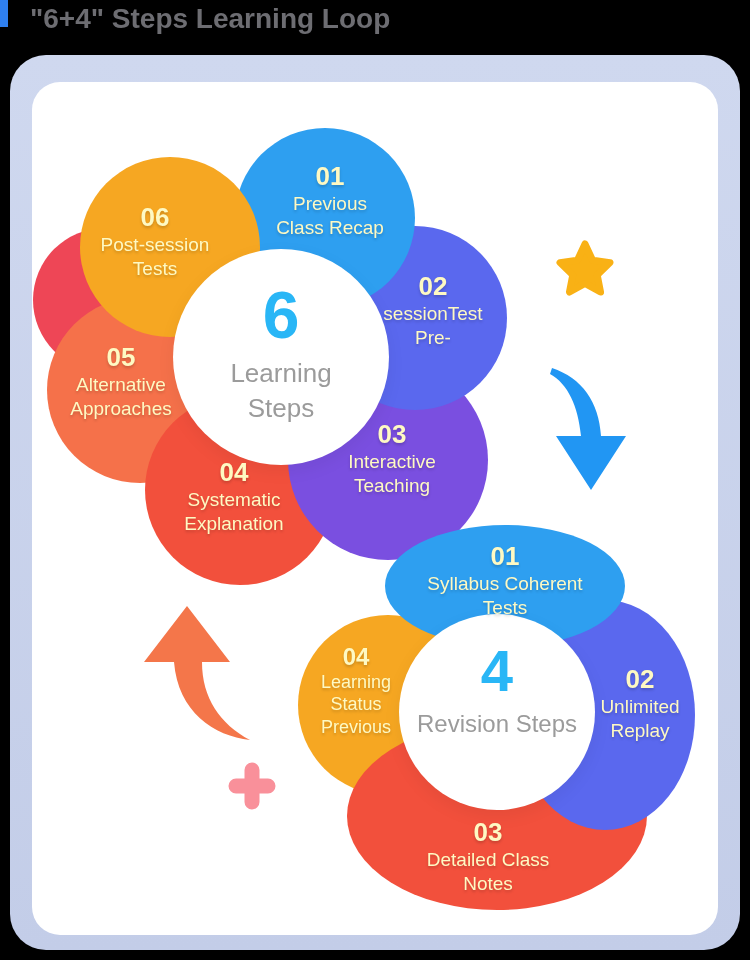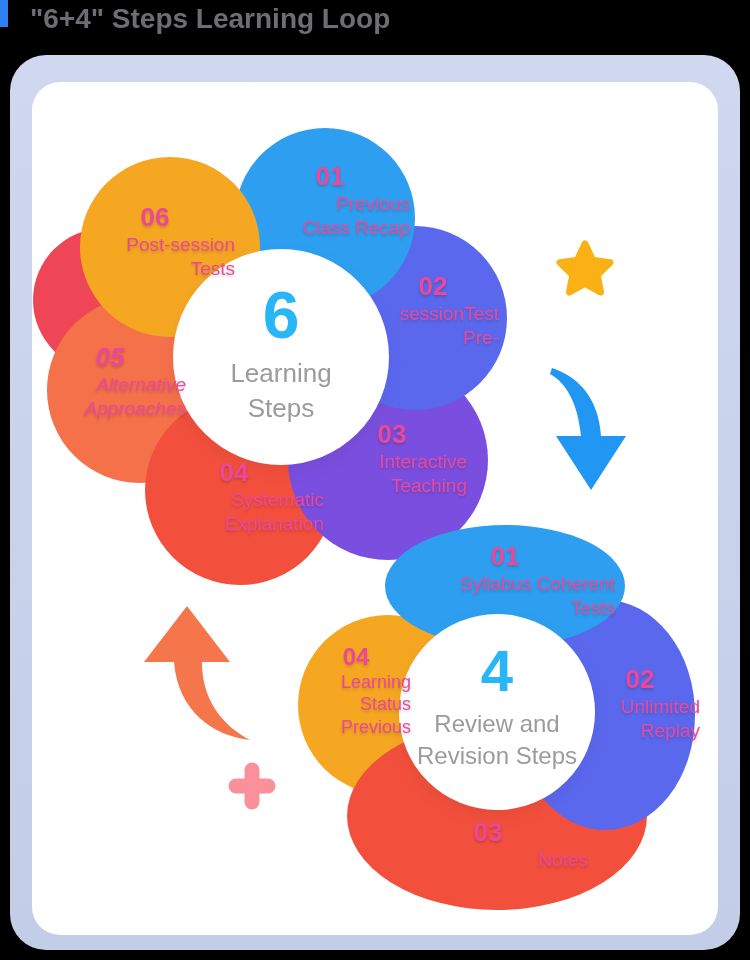--- a/index.html
+++ b/index.html
@@ -9,23 +9,23 @@
   .title-marker{position:absolute;left:0;top:8;width:8px;height:27px;background:#2f80f0;}
   .page-title{position:absolute;left:30px;top:3px;font-size:28px;font-weight:bold;color:#6d6d72;}
   
   .panel{position:absolute;left:10px;top:55px;width:730px;height:895px;border-radius:36px;
          background:linear-gradient(180deg,#cfd8ef 0%,#c3cde8 100%);}
   .card{position:absolute;left:32px;top:82px;width:686px;height:853px;border-radius:28px;background:#ffffff;}
   
   .blob{position:absolute;border-radius:50%;}
   .donut-center{position:absolute;border-radius:50%;background:#fff;box-shadow:0 6px 18px rgba(0,0,0,0.06);}
   
-  .seg-label{position:absolute;text-align:center;color:#ec4899;text-shadow:0 2px 3px rgba(0,0,0,0.18);}
+  .seg-label{position:absolute;text-align:center;color:#fef9c3;text-shadow:0 2px 3px rgba(0,0,0,0.18);}
   .seg-num{font-size:26px;font-weight:bold;line-height:1.15;}
-  .seg-line{font-size:19px;line-height:1.25;text-align:right;}
+  .seg-line{font-size:19px;line-height:1.25;}
   .seg-label.small .seg-num{font-size:24px;}
   .seg-label.small .seg-line{font-size:18px;}
   .center-label{position:absolute;text-align:center;}
   .center-num6{font-size:66px;font-weight:bold;color:#29b6f6;line-height:1;}
   .center-num4{font-size:58px;font-weight:bold;color:#29b6f6;line-height:1;}
   .center-line{font-size:26px;color:#9b9b9b;line-height:1.35;}
   .center-line.sm{font-size:24px;}
   .deco{position:absolute;}
 </style>
 </head>
@@ -61,21 +61,21 @@
   <div class="seg-label" style="left:317px;top:420px;width:150px;">
     <div class="seg-num">03</div>
     <div class="seg-line">Interactive</div>
     <div class="seg-line">Teaching</div>
   </div>
   <div class="seg-label" style="left:144px;top:458px;width:180px;">
     <div class="seg-num">04</div>
     <div class="seg-line">Systematic</div>
     <div class="seg-line">Explanation</div>
   </div>
-  <div class="seg-label" style="left:34px;top:343px;width:152px;font-style:italic;">
+  <div class="seg-label" style="left:45px;top:343px;width:152px;">
     <div class="seg-num">05</div>
     <div class="seg-line">Alternative</div>
     <div class="seg-line">Approaches</div>
   </div>
   <div class="seg-label" style="left:75px;top:203px;width:160px;">
     <div class="seg-num">06</div>
     <div class="seg-line">Post-session</div>
     <div class="seg-line">Tests</div>
   </div>
 
@@ -97,33 +97,33 @@
     <div class="seg-line">Syllabus Coherent</div>
     <div class="seg-line">Tests</div>
   </div>
   <div class="seg-label" style="left:580px;top:665px;width:120px;">
     <div class="seg-num">02</div>
     <div class="seg-line">Unlimited</div>
     <div class="seg-line">Replay</div>
   </div>
   <div class="seg-label" style="left:388px;top:818px;width:200px;">
     <div class="seg-num">03</div>
+    <div class="seg-line">Detailed Class</div>
     <div class="seg-line">Notes</div>
   </div>
   <div class="seg-label small" style="left:301px;top:643px;width:110px;">
     <div class="seg-num">04</div>
     <div class="seg-line">Learning</div>
     <div class="seg-line">Status</div>
     <div class="seg-line">Previous</div>
   </div>
 
   <div class="center-label" style="left:387px;top:642px;width:220px;">
     <div class="center-num4">4</div>
     <div style="height:8px;"></div>
-    <div class="center-line sm">Review and</div>
     <div class="center-line sm">Revision Steps</div>
   </div>
 
   <svg class="deco" style="left:556px;top:240px;" width="58" height="56" viewBox="0 0 58 56">
     <path d="M29 4 L36.6 20.3 L54 22.6 L41.2 34.9 L44.5 52 L29 43.5 L13.5 52 L16.8 34.9 L4 22.6 L21.4 20.3 Z" fill="#f9b115" stroke="#f9b115" stroke-width="7" stroke-linejoin="round"></path>
   </svg>
 
   <svg class="deco" style="left:538px;top:362px;" width="105" height="135" viewBox="0 0 105 135">
     <path d="M14 6 C44 16 61 40 63 74 L88 74 L53 128 L18 74 L43 74 C40 44 30 22 12 12 Z" fill="#2196f3"></path>
   </svg>

